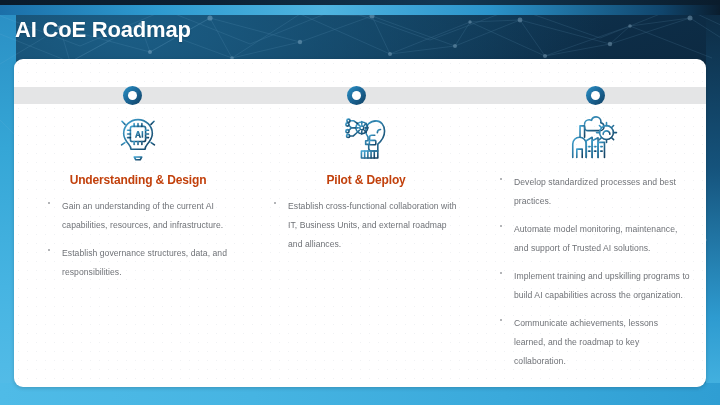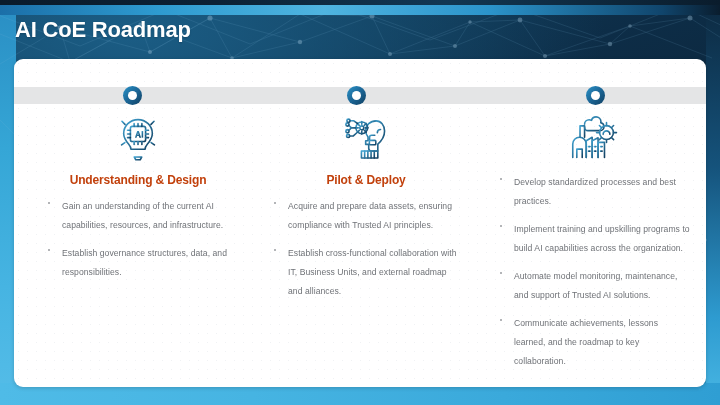--- a/index.html
+++ b/index.html
@@ -345,21 +345,20 @@
               <rect x="36" y="33.6" width="7.6" height="5.2" rx="1"></rect>
               <path d="M38.4 36.2 L41.2 36.2"></path>
               <path d="M26.6 46.2 L46 46.2 L46 54.6 L26.6 54.6 Z"></path>
               <path d="M30.4 46.2 L30.4 54.6 M34.2 46.2 L34.2 54.6 M38 46.2 L38 54.6 M41.8 46.2 L41.8 54.6"></path>
               <path d="M24.6 54.6 L48 54.6"></path>
             </g>
           </svg>
         </div>
         <div class="col-heading">Pilot &amp; Deploy</div>
         <ul class="bullets">
-          <li>Acquire and prepare data assets, ensuring compliance with Trusted AI principles.</li>
           <li>Establish cross-functional collaboration with IT, Business Units, and external roadmap and alliances.</li>
         </ul>
       </div>
 
       <div class="col col-3">
         <div class="col-icon">
           <svg width="54" height="54" viewBox="0 0 64 64" fill="none">
             <defs>
               <linearGradient id="g3" x1="0" y1="0" x2="1" y2="1">
                 <stop offset="0%" stop-color="#3fa3d2"></stop>
@@ -383,21 +382,21 @@
               <path d="M48 16.2 L48 12.6 M48 32.6 L48 36.2 M56.2 24.4 L59.8 24.4 M39.8 24.4 L36.2 24.4
                        M53.8 18.6 L56.4 16 M42.2 30.2 L39.6 32.8 M53.8 30.2 L56.4 32.8 M42.2 18.6 L39.6 16"></path>
               <path d="M44 26.4 C44 24.2 45.8 22.4 48 22.4 C50.2 22.4 52 24.2 52 26.4"></path>
               <path d="M48 22.4 L48 19.6"></path>
               <path d="M45.8 27.4 L50.2 27.4"></path>
             </g>
           </svg>
         </div>
         <ul class="bullets">
           <li>Develop standardized processes and best practices.</li>
+          <li>Automate model monitoring, maintenance, and support of Trusted AI solutions.</li>
           <li>Implement training and upskilling programs to build AI capabilities across the organization.</li>
-          <li>Automate model monitoring, maintenance, and support of Trusted AI solutions.</li>
           <li>Communicate achievements, lessons learned, and the roadmap to key collaboration.</li>
         </ul>
       </div>
 
     </div>
   </div>
 </div>
 
 </body></html>

